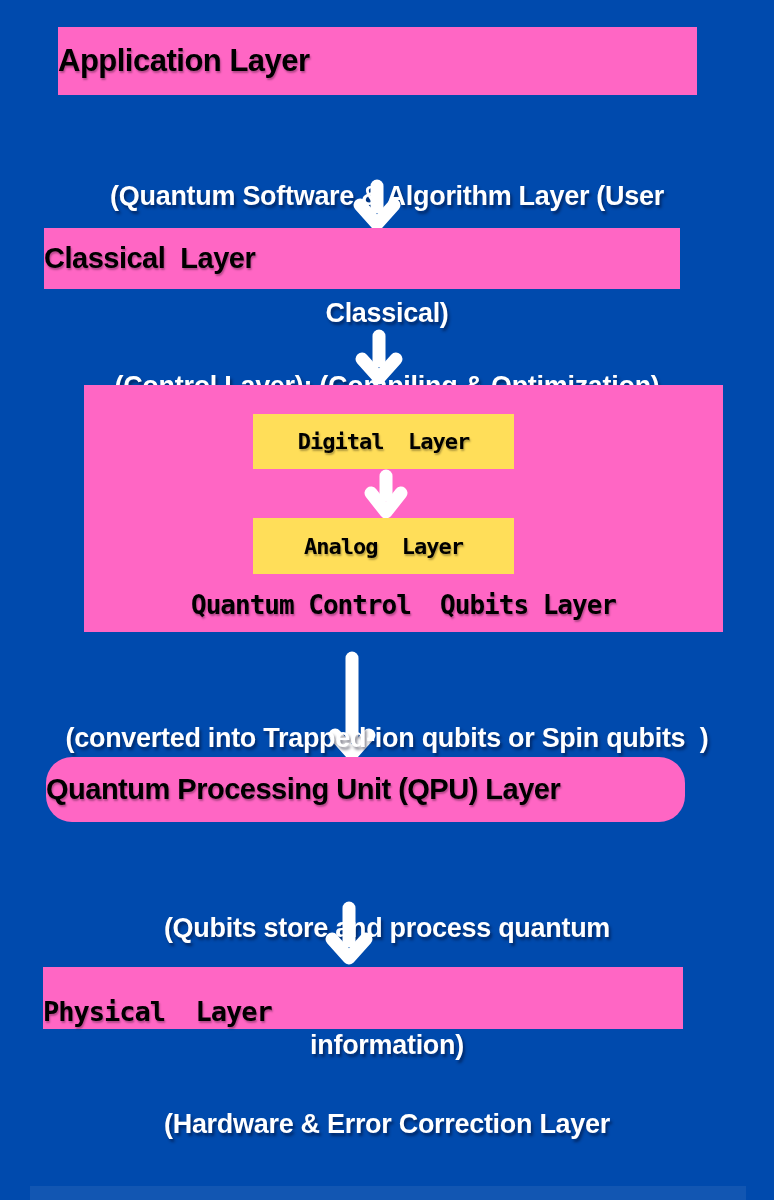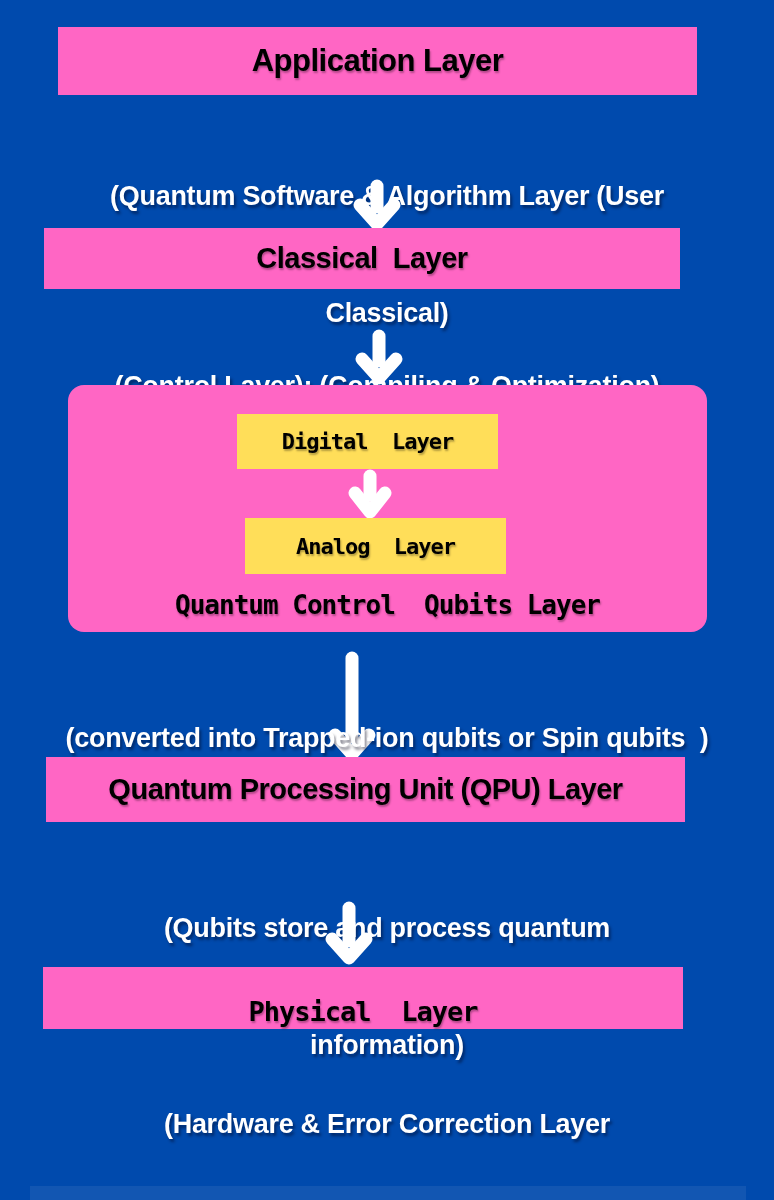--- a/index.html
+++ b/index.html
@@ -15,21 +15,21 @@
   .page{
     position:relative;
     width:774px;height:1200px;
     background:var(--background);
     overflow:hidden;
     font-family:"Liberation Sans",sans-serif;
   }
   .pinkbox{
     position:absolute;
     background:var(--box_pink);
-    display:flex;align-items:center;justify-content:center;
+    display:flex;align-items:center;justify-content:flex-start;
   }
   .yellowbox{
     position:absolute;
     background:var(--box_yellow);
     display:flex;align-items:center;justify-content:center;
   }
   .heading{
     color:var(--heading_text);
     font-weight:bold;
     white-space:pre-wrap;
@@ -97,53 +97,53 @@
   <div class="caption" style="top:289px;">
     <div>(Control Layer): (Compiling &amp; Optimization)</div>
   </div>
   <div class="arrow" style="left:355px;top:329px;">
     <svg width="48" height="56" viewBox="0 0 48 56">
       <path d="M24 7 L24 32"></path>
       <path d="M7 30 L24 49 L41 30"></path>
     </svg>
   </div>
 
-  <div class="pinkbox" style="left:68px;top:385px;width:639px;height:247px;border-radius:16px;">
+  <div class="pinkbox" style="left:84px;top:385px;width:639px;height:247px;">
 
     <div class="yellowbox" style="left:169px;top:29px;width:261px;height:55px;">
       <span class="heading mono m22">Digital  Layer</span>
     </div>
 
     <div class="arrow" style="left:280px;top:84px;">
       <svg width="44" height="50" viewBox="0 0 44 50">
         <path d="M22 7 L22 26"></path>
         <path d="M7 24 L22 43 L37 24"></path>
       </svg>
     </div>
 
-    <div class="yellowbox" style="left:169px;top:133px;width:261px;height:56px;margin-left:8px;">
+    <div class="yellowbox" style="left:169px;top:133px;width:261px;height:56px;">
       <span class="heading mono m22">Analog  Layer</span>
     </div>
 
     <div class="control-label">
       <span class="heading mono m26">Quantum Control  Qubits Layer</span>
     </div>
   </div>
 
   <div class="arrow" style="left:328px;top:651px;z-index:1;">
     <svg width="48" height="110" viewBox="0 0 48 110">
       <path d="M24 7 L24 86"></path>
       <path d="M7 84 L24 103 L41 84"></path>
     </svg>
   </div>
   <div class="caption" style="top:641px;z-index:2;">
     <div>(converted into Trapped-ion qubits or Spin qubits  )</div>
   </div>
 
-  <div class="pinkbox" style="left:46px;top:757px;width:639px;height:65px;z-index:2;">
+  <div class="pinkbox" style="left:46px;top:757px;width:639px;height:65px;z-index:2;border-radius:26px;">
     <span class="heading sans29">Quantum Processing Unit (QPU) Layer</span>
   </div>
   <div class="caption" style="top:831px;">
     <div>(Qubits store and process quantum</div>
     <div>information)</div>
   </div>
   <div class="arrow" style="left:325px;top:901px;">
     <svg width="48" height="64" viewBox="0 0 48 64">
       <path d="M24 7 L24 40"></path>
       <path d="M7 38 L24 57 L41 38"></path>

